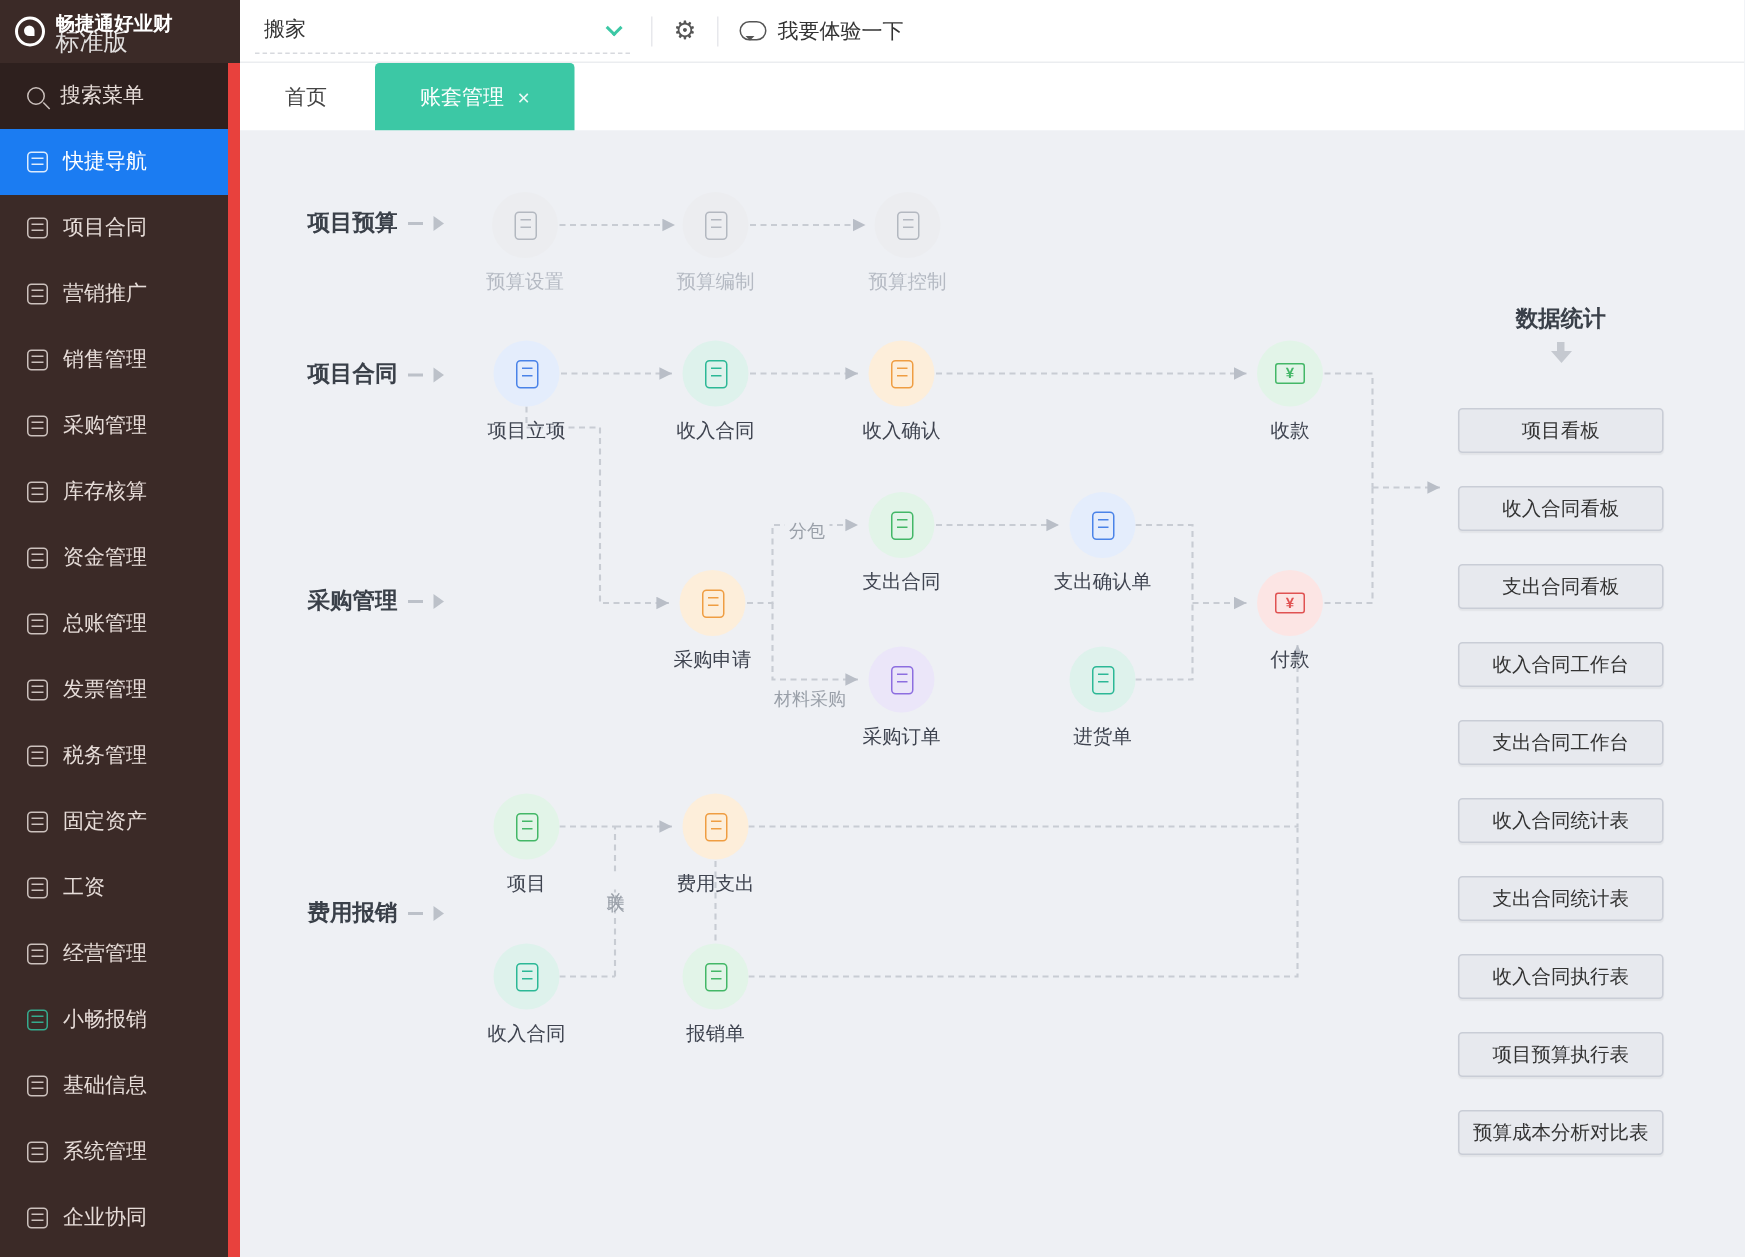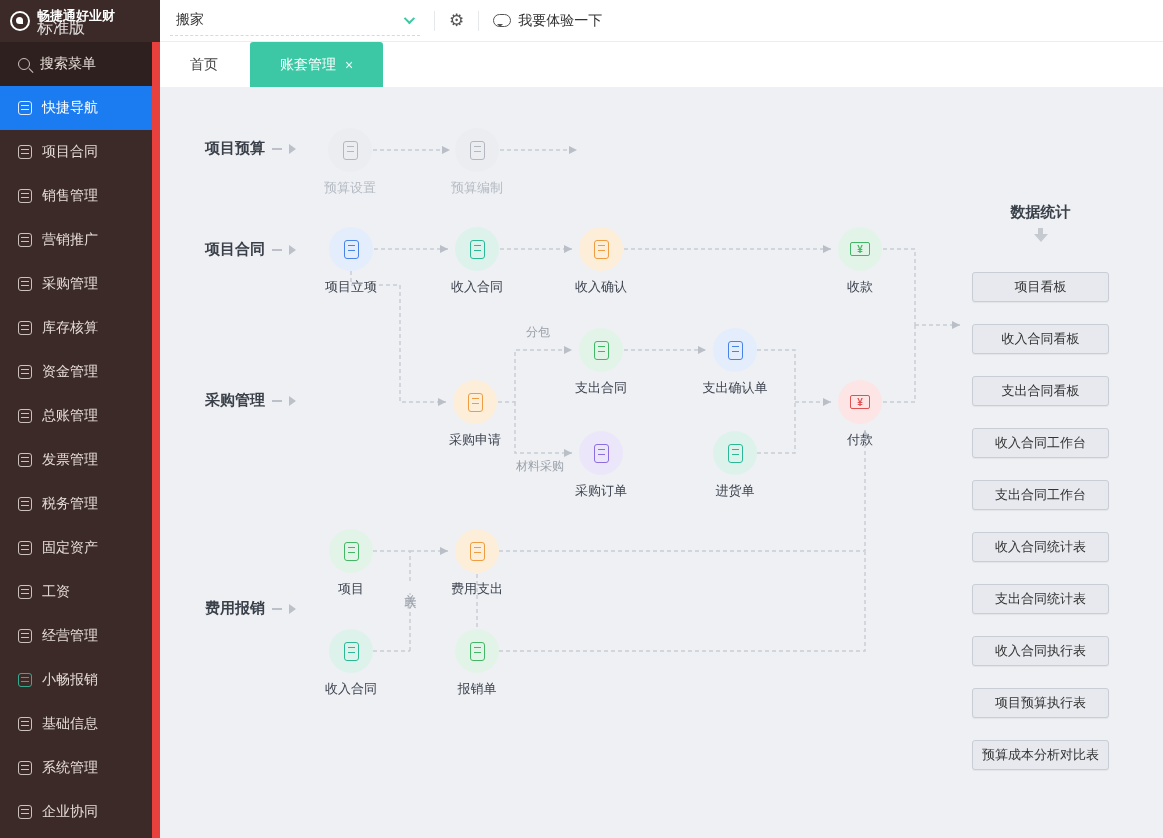--- a/index.html
+++ b/index.html
@@ -109,25 +109,25 @@
       <div class="mi active">
     <span class="mi-icon"></span>
     <span class="mi-label">快捷导航</span>
   </div>
       <div class="mi">
     <span class="mi-icon"></span>
     <span class="mi-label">项目合同</span>
   </div>
       <div class="mi">
     <span class="mi-icon"></span>
+    <span class="mi-label">营销推广</span>
+  </div>
+      <div class="mi">
+    <span class="mi-icon"></span>
     <span class="mi-label">销售管理</span>
-  </div>
-      <div class="mi">
-    <span class="mi-icon"></span>
-    <span class="mi-label">营销推广</span>
   </div>
       <div class="mi">
     <span class="mi-icon"></span>
     <span class="mi-label">采购管理</span>
   </div>
       <div class="mi">
     <span class="mi-icon"></span>
     <span class="mi-label">库存核算</span>
   </div>
       <div class="mi">
@@ -249,20 +249,26 @@
             <span class="doc"></span>
           </div>
         <div class="nlabel glabel">预算设置</div>
       </div>
       <div class="node" style="left:272px;top:41px">
         <div class="circ gray">
             <span class="doc"></span>
           </div>
         <div class="nlabel glabel">预算编制</div>
       </div>
+      <div class="node" style="left:400px;top:41px">
+        <div class="circ gray">
+            <span class="doc"></span>
+          </div>
+        <div class="nlabel glabel">预算控制</div>
+      </div>
 
       <div class="node" style="left:146px;top:140px">
         <div class="circ blue">
             <span class="doc"></span>
           </div>
         <div class="nlabel">项目立项</div>
       </div>
       <div class="node" style="left:272px;top:140px">
         <div class="circ teal">
             <span class="doc"></span>
@@ -338,21 +344,21 @@
           </div>
         <div class="nlabel">收入合同</div>
       </div>
       <div class="node" style="left:272px;top:542px">
         <div class="circ green">
             <span class="doc"></span>
           </div>
         <div class="nlabel">报销单</div>
       </div>
 
-      <div class="edge-label" style="left:378px;top:237px">分包</div>
+      <div class="edge-label" style="left:378px;top:259px">分包</div>
       <div class="edge-label" style="left:380px;top:371px">材料采购</div>
       <div class="edge-label vertical" style="left:250px;top:494px">关联</div>
 
       <div class="stats-title">数据统计</div>
       <div class="stats-arrow">
           <span class="stem"></span>
           <span class="tri"></span>
         </div>
       <div class="stats-wrap">
           <div class="stat-btn" style="top: 185px;">项目看板</div>

